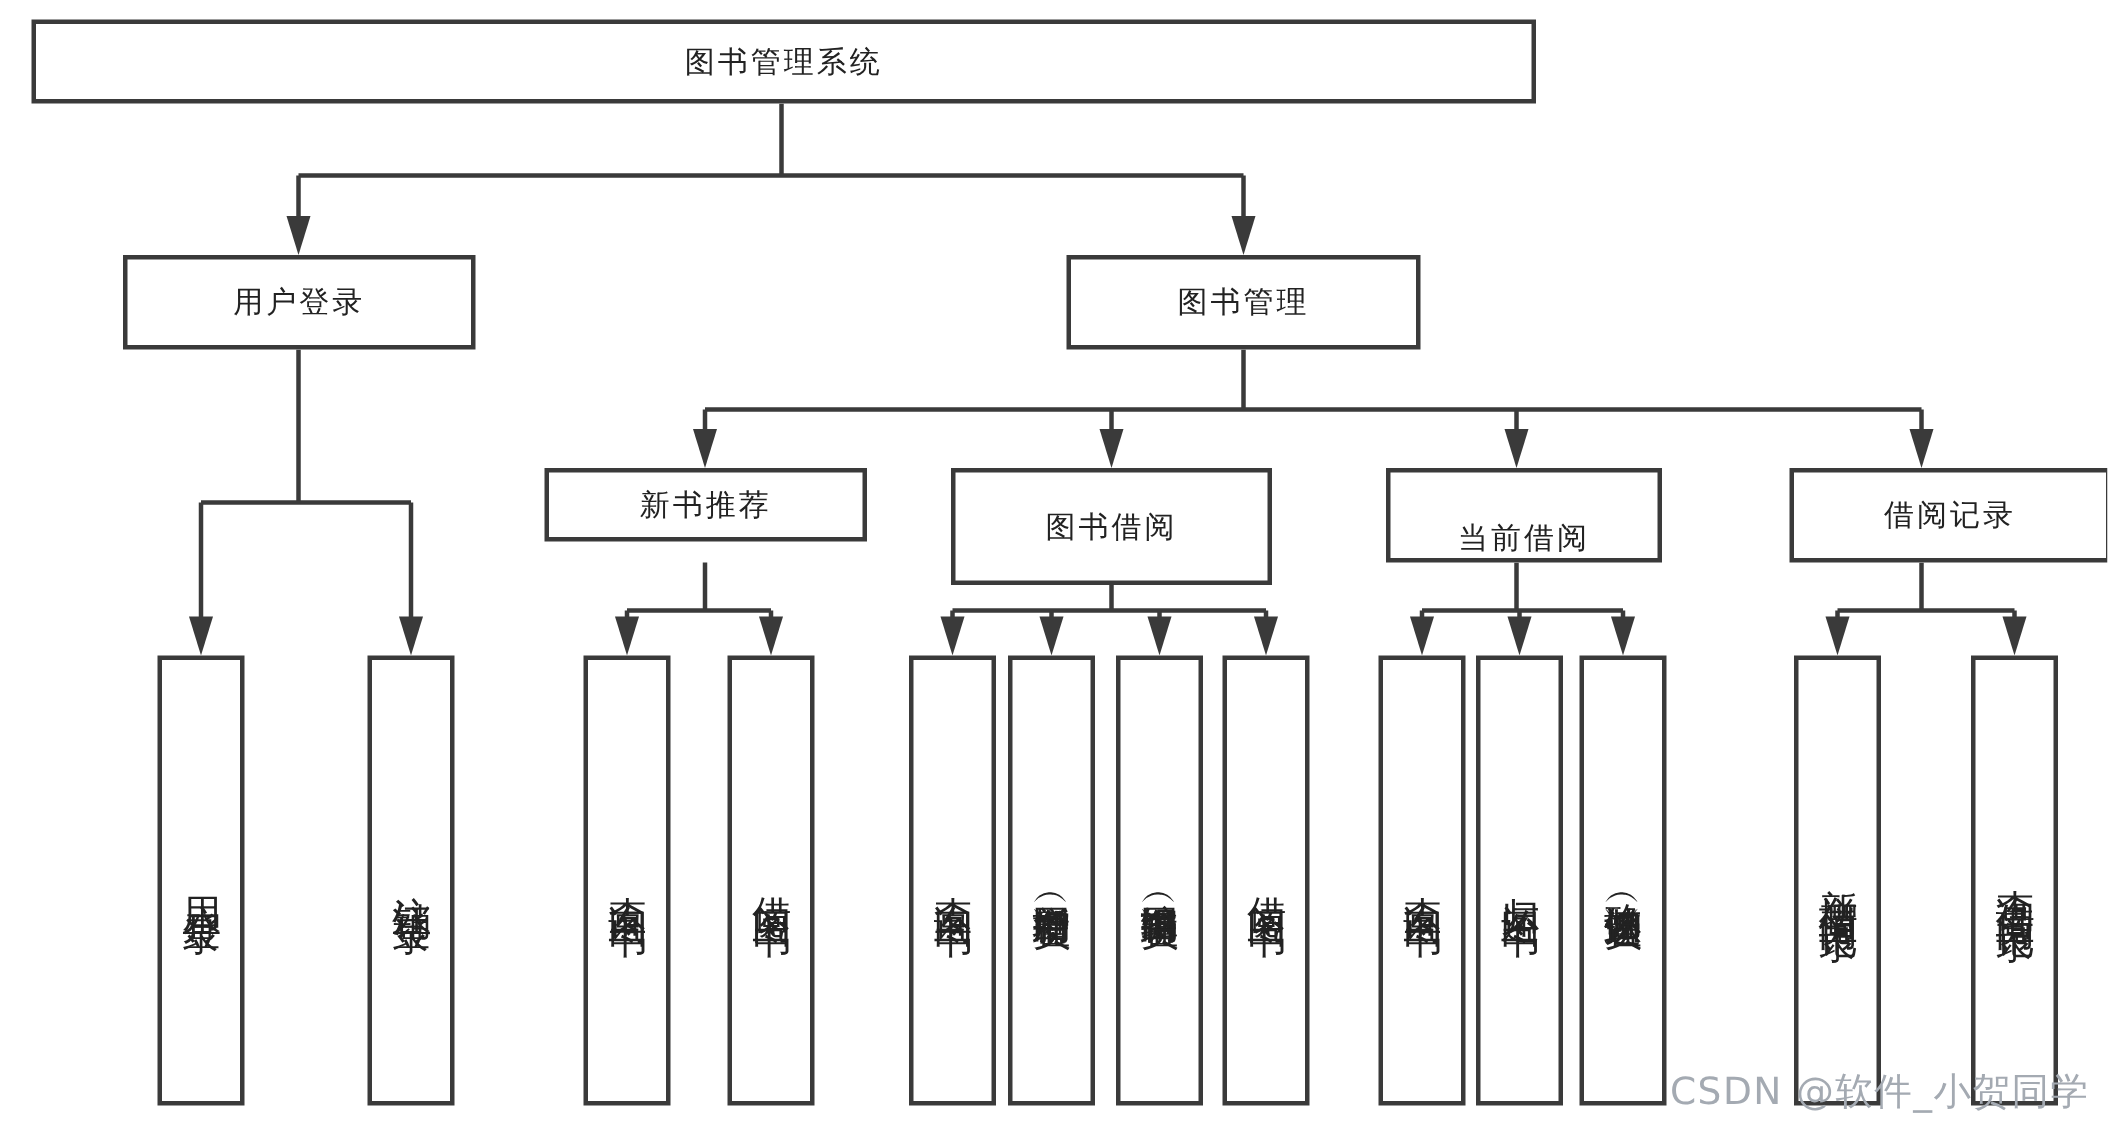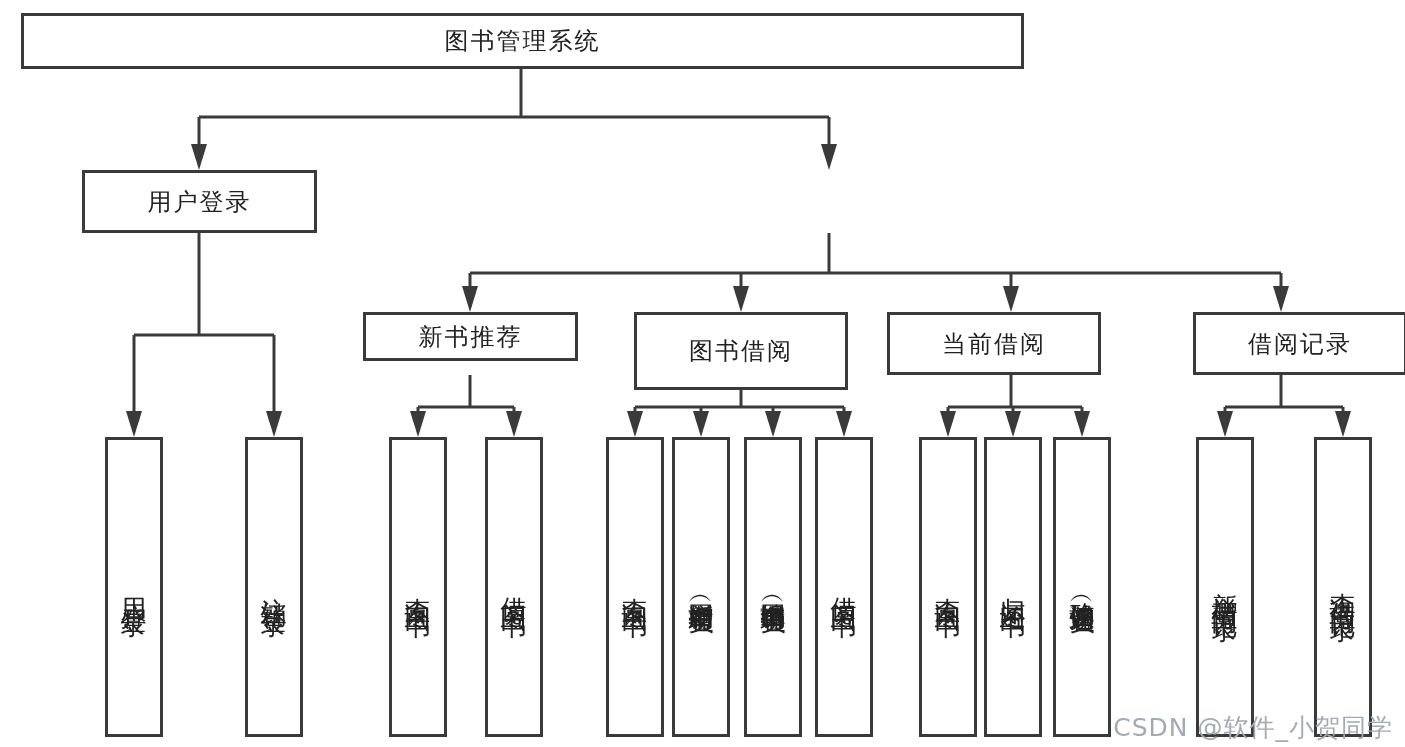--- a/index.html
+++ b/index.html
@@ -14,21 +14,21 @@
     font-family:"DejaVu Sans","Liberation Sans",sans-serif;color:var(--text);
     overflow:hidden;
   }
   svg.connectors{position:absolute;left:0;top:0;width:1405px;height:747px;}
   svg.connectors polyline{fill:none;stroke:var(--line);stroke-width:3;}
   svg.connectors polygon{fill:var(--line);stroke:none;}
   .hbox{
     position:absolute;box-sizing:border-box;background:var(--bg);
     border:3px solid var(--line);
     display:flex;align-items:center;justify-content:center;
-    font-size:24px;letter-spacing:2px;white-space:nowrap;
+    font-size:20px;letter-spacing:2px;white-space:nowrap;
   }
   .vbox{
     position:absolute;box-sizing:border-box;background:var(--bg);
     border:3px solid var(--line);
     width:58px;height:300px;top:437px;
     display:flex;align-items:center;justify-content:center;
   }
   .vbox span{
     writing-mode:vertical-rl;text-orientation:mixed;
     font-size:26px;letter-spacing:5px;line-height:1;
@@ -114,28 +114,31 @@
     </g>
   </svg>
 
   <div class="hbox" style="left:21px;top:13px;width:1003px;height:56px;">
     <span>图书管理系统</span>
   </div>
 
   <div class="hbox" style="left:82px;top:170px;width:235px;height:63px;">
     <span>用户登录</span>
   </div>
+  <div class="hbox" style="left:711px;top:170px;width:236px;height:63px;">
+    <span>图书管理</span>
+  </div>
 
   <div class="hbox" style="left:363px;top:312px;width:215px;height:49px;">
     <span>新书推荐</span>
   </div>
   <div class="hbox" style="left:634px;top:312px;width:214px;height:78px;">
     <span>图书借阅</span>
   </div>
-  <div class="hbox" style="left:887px;top:312px;width:214px;height:63px;">
+  <div class="hbox" style="left:924px;top:312px;width:184px;height:63px;align-items:flex-end;">
     <span>当前借阅</span>
   </div>
   <div class="hbox" style="left:1174px;top:312px;width:214px;height:63px;margin-left:19px;">
     <span>借阅记录</span>
   </div>
 
   <div class="vbox" style="left:105px;">
     <span>用户登录</span>
   </div>
   <div class="vbox" style="left:245px;">

